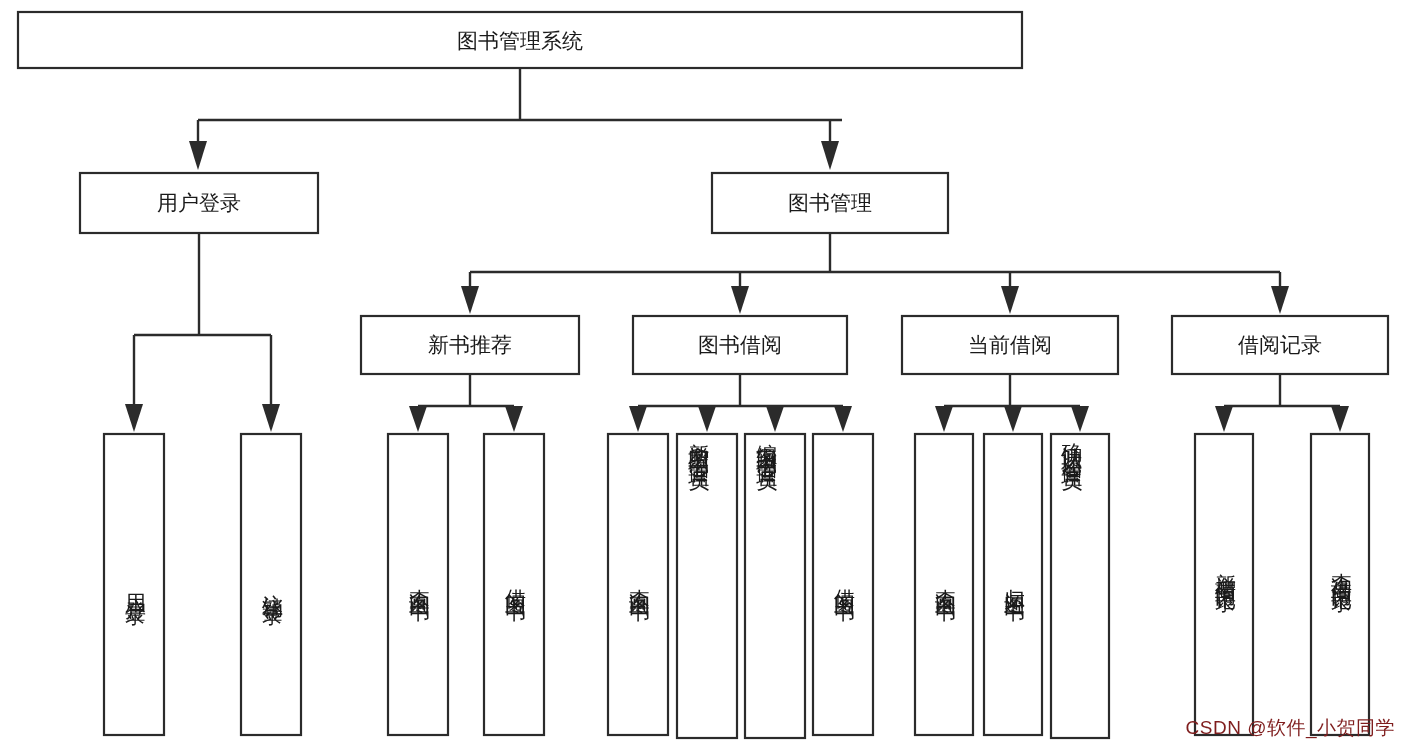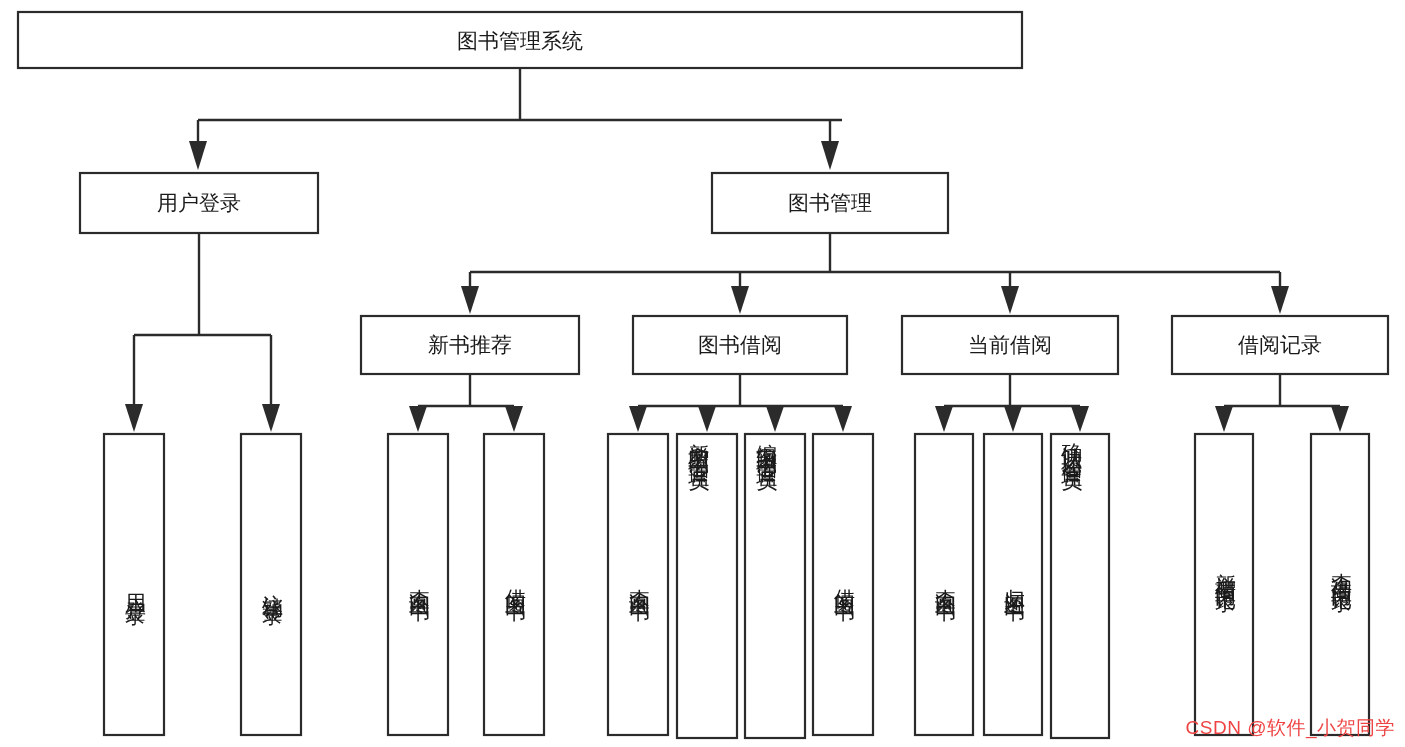--- a/index.html
+++ b/index.html
@@ -60,21 +60,21 @@
     glyph-orientation-vertical: 0;
     letter-spacing: 4px;
     white-space: pre;
   }
   .watermark {
     position: absolute;
     right: 10px;
     bottom: 6px;
     font-family: "Liberation Sans", "DejaVu Sans", sans-serif;
     font-size: 19px;
-    color: #ef4444;
+    color: #7f1d1d;
     letter-spacing: 0.5px;
     pointer-events: none;
     user-select: none;
   }
 </style>
 </head>
 <body>
 
 <div id="diagram-root">
 

